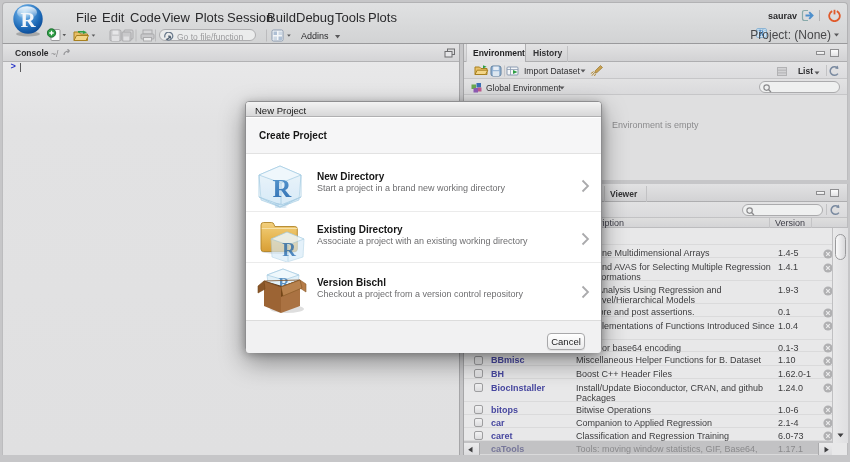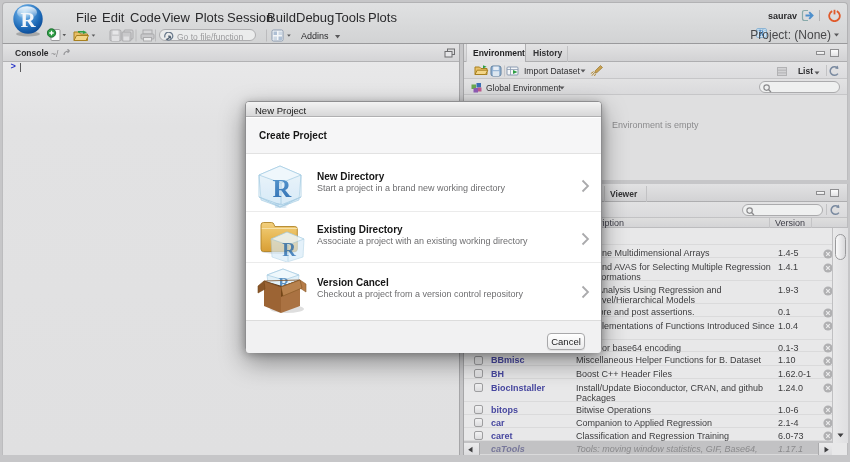--- a/index.html
+++ b/index.html
@@ -415,21 +415,21 @@
       <div class="prow" style="top: 199.5px; height: 13px;">
         <span class="pname" style="top:3px">caret</span>
         <span class="pdesc" style="top:3px">Classification and Regression Training</span>
         <span class="pver" style="top:3px">6.0-73</span>
         <svg class="pdel" style="top:3.5px" width="10" height="10" viewBox="0 0 10 10">
           <circle cx="5" cy="5" r="4.6" fill="#b0b0b2"></circle>
           <path d="M3.2 3.2 L6.8 6.8 M6.8 3.2 L3.2 6.8" stroke="#ebebec" stroke-width="1.2"></path>
         </svg>
         <span class="pchk" style="top:3.5px"></span>
       </div>
-      <div class="prow" style="top: 212.5px; height: 14.5px; background: rgb(194, 194, 196); font-style: italic;">
+      <div class="prow" style="top: 212.5px; height: 14.5px; background: rgb(194, 194, 196);">
         <span class="pname" style="top:3px; color:#77779a;">caTools</span>
         <span class="pdesc" style="top:3px; color:#8a8a8c;">Tools: moving window statistics, GIF, Base64,</span>
         <span class="pver" style="top:3px; color:#8a8a8c;">1.17.1</span>
       </div>
     </div>
     <div class="abs" id="vsb">
       <div id="vsb-thumb"></div>
       <svg class="abs" style="left:3.5px; top:205px" width="7" height="5">
         <path d="M0.5 0.5 h6 l-3 3.8 z" fill="#3e3e40"></path>
       </svg>
@@ -525,21 +525,21 @@
       <polygon points="24,20 43,13 43,39 24,46 z" fill="#aa7242"></polygon>
       <polygon points="7,14 24,20 43,13" fill="none" stroke="#7c4e24" stroke-width="0.8"></polygon>
 
       <polygon points="7,14 1,19 1,26 8,22" fill="#8a5628" stroke="#744618" stroke-width="0.6"></polygon>
 
       <polygon points="43,13 49,17 49,25 43,21" fill="#b67c48" stroke="#8a5a28" stroke-width="0.6"></polygon>
 
       <polygon points="24,20 43,13 45,21 26,29" fill="#b8824e" stroke="#8a5a28" stroke-width="0.7"></polygon>
       <polygon points="24,20 26,29 24,30" fill="#744618"></polygon>
     </svg>
-    <div class="drow-title" style="top:175px">Version Cancel</div>
+    <div class="drow-title" style="top:175px">Version Bischl</div>
     <div class="drow-desc" style="top:186.8px">Checkout a project from a version control repository</div>
     <svg class="chev" style="top:183px" viewBox="0 0 10 14">
         <path d="M2.5 1.5 L8 7 L2.5 12.5" fill="none" stroke="#aaaaac" stroke-width="1.8"></path>
       </svg>
 
     <div id="dlg-ftr">
         <div id="cancel">Cancel</div>
       </div>
   </div>
   </div>

